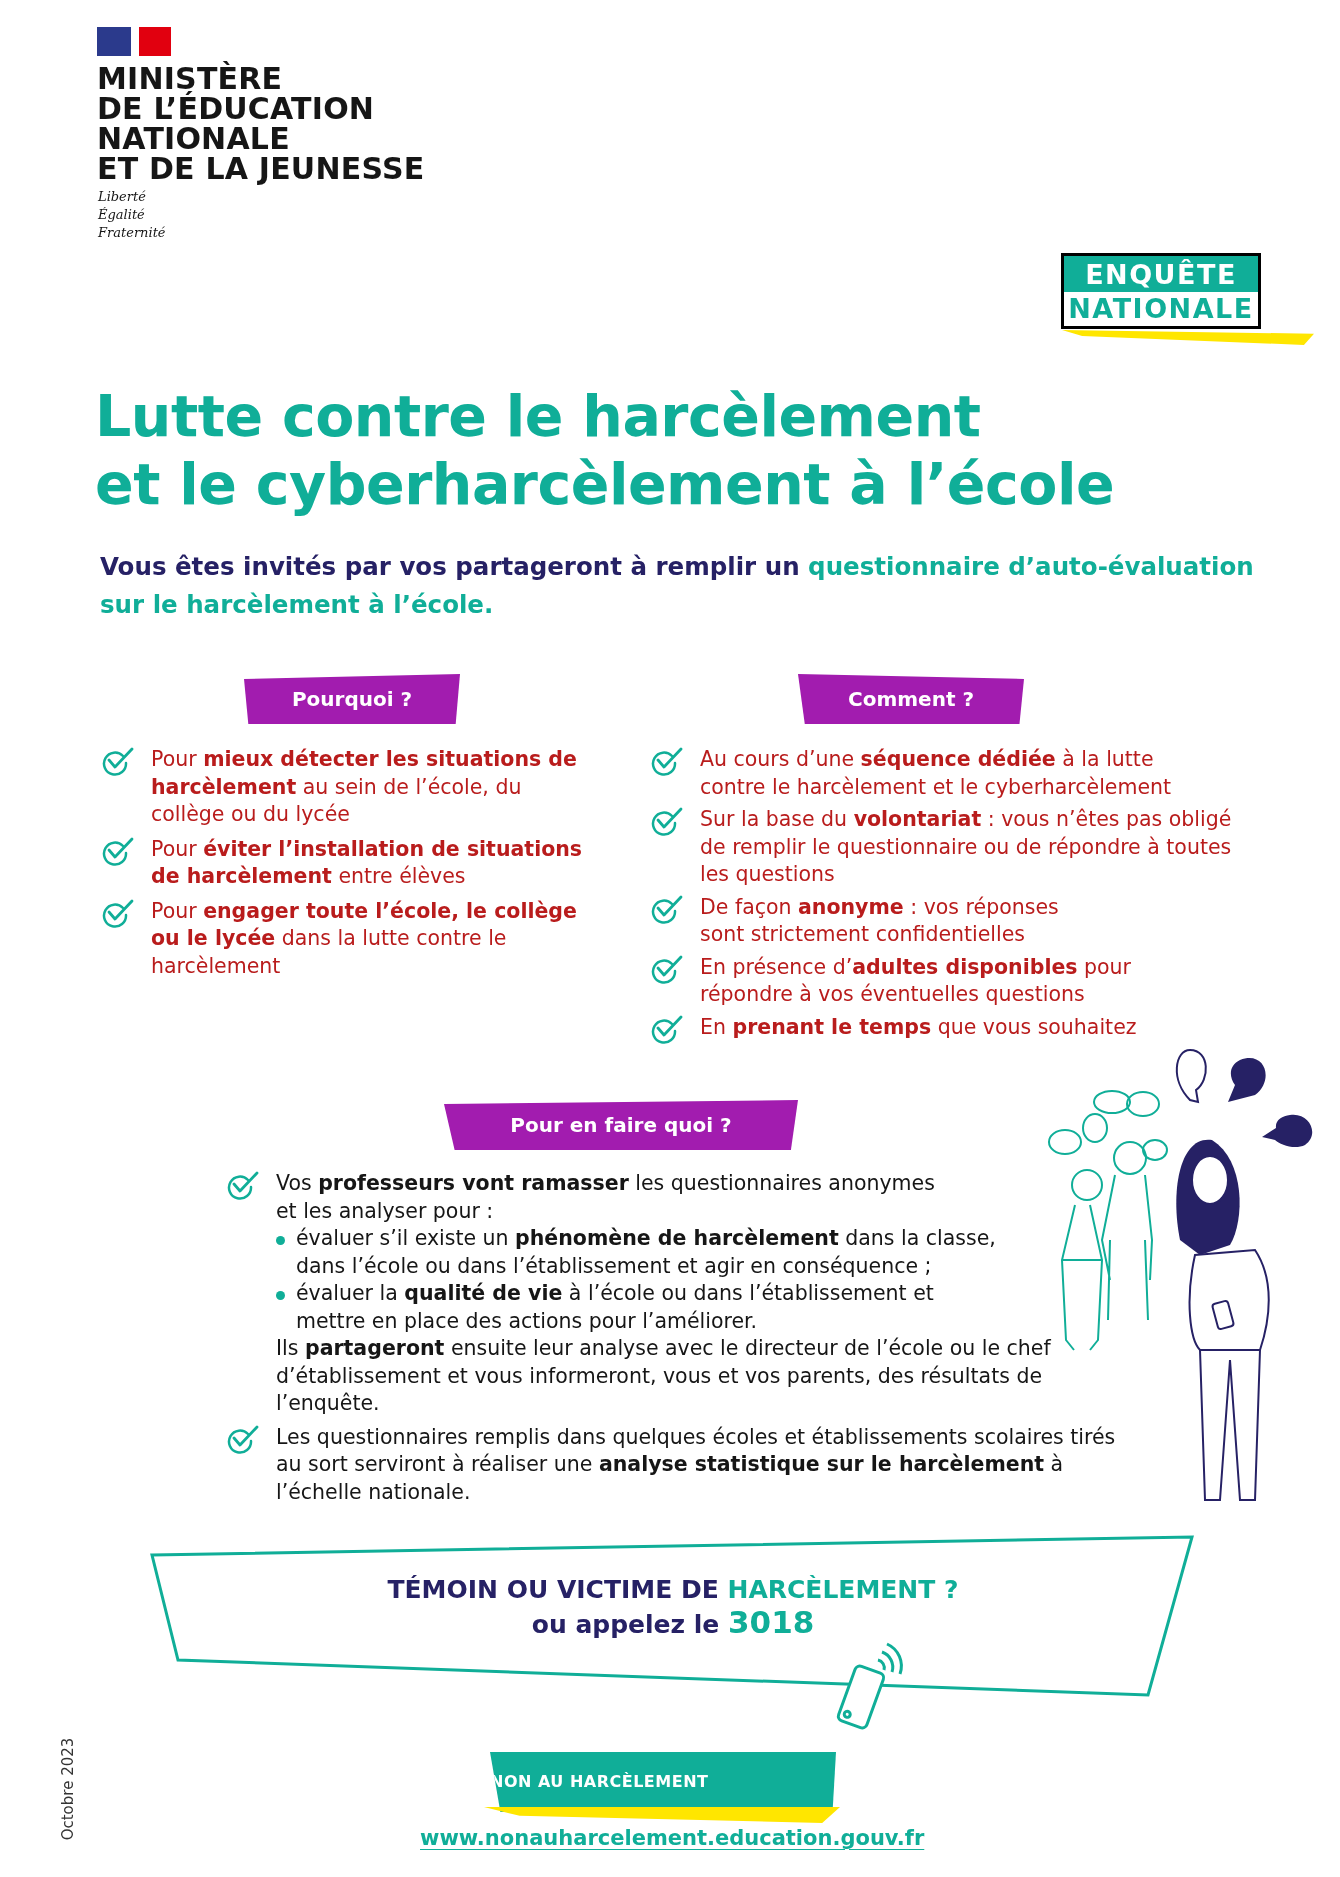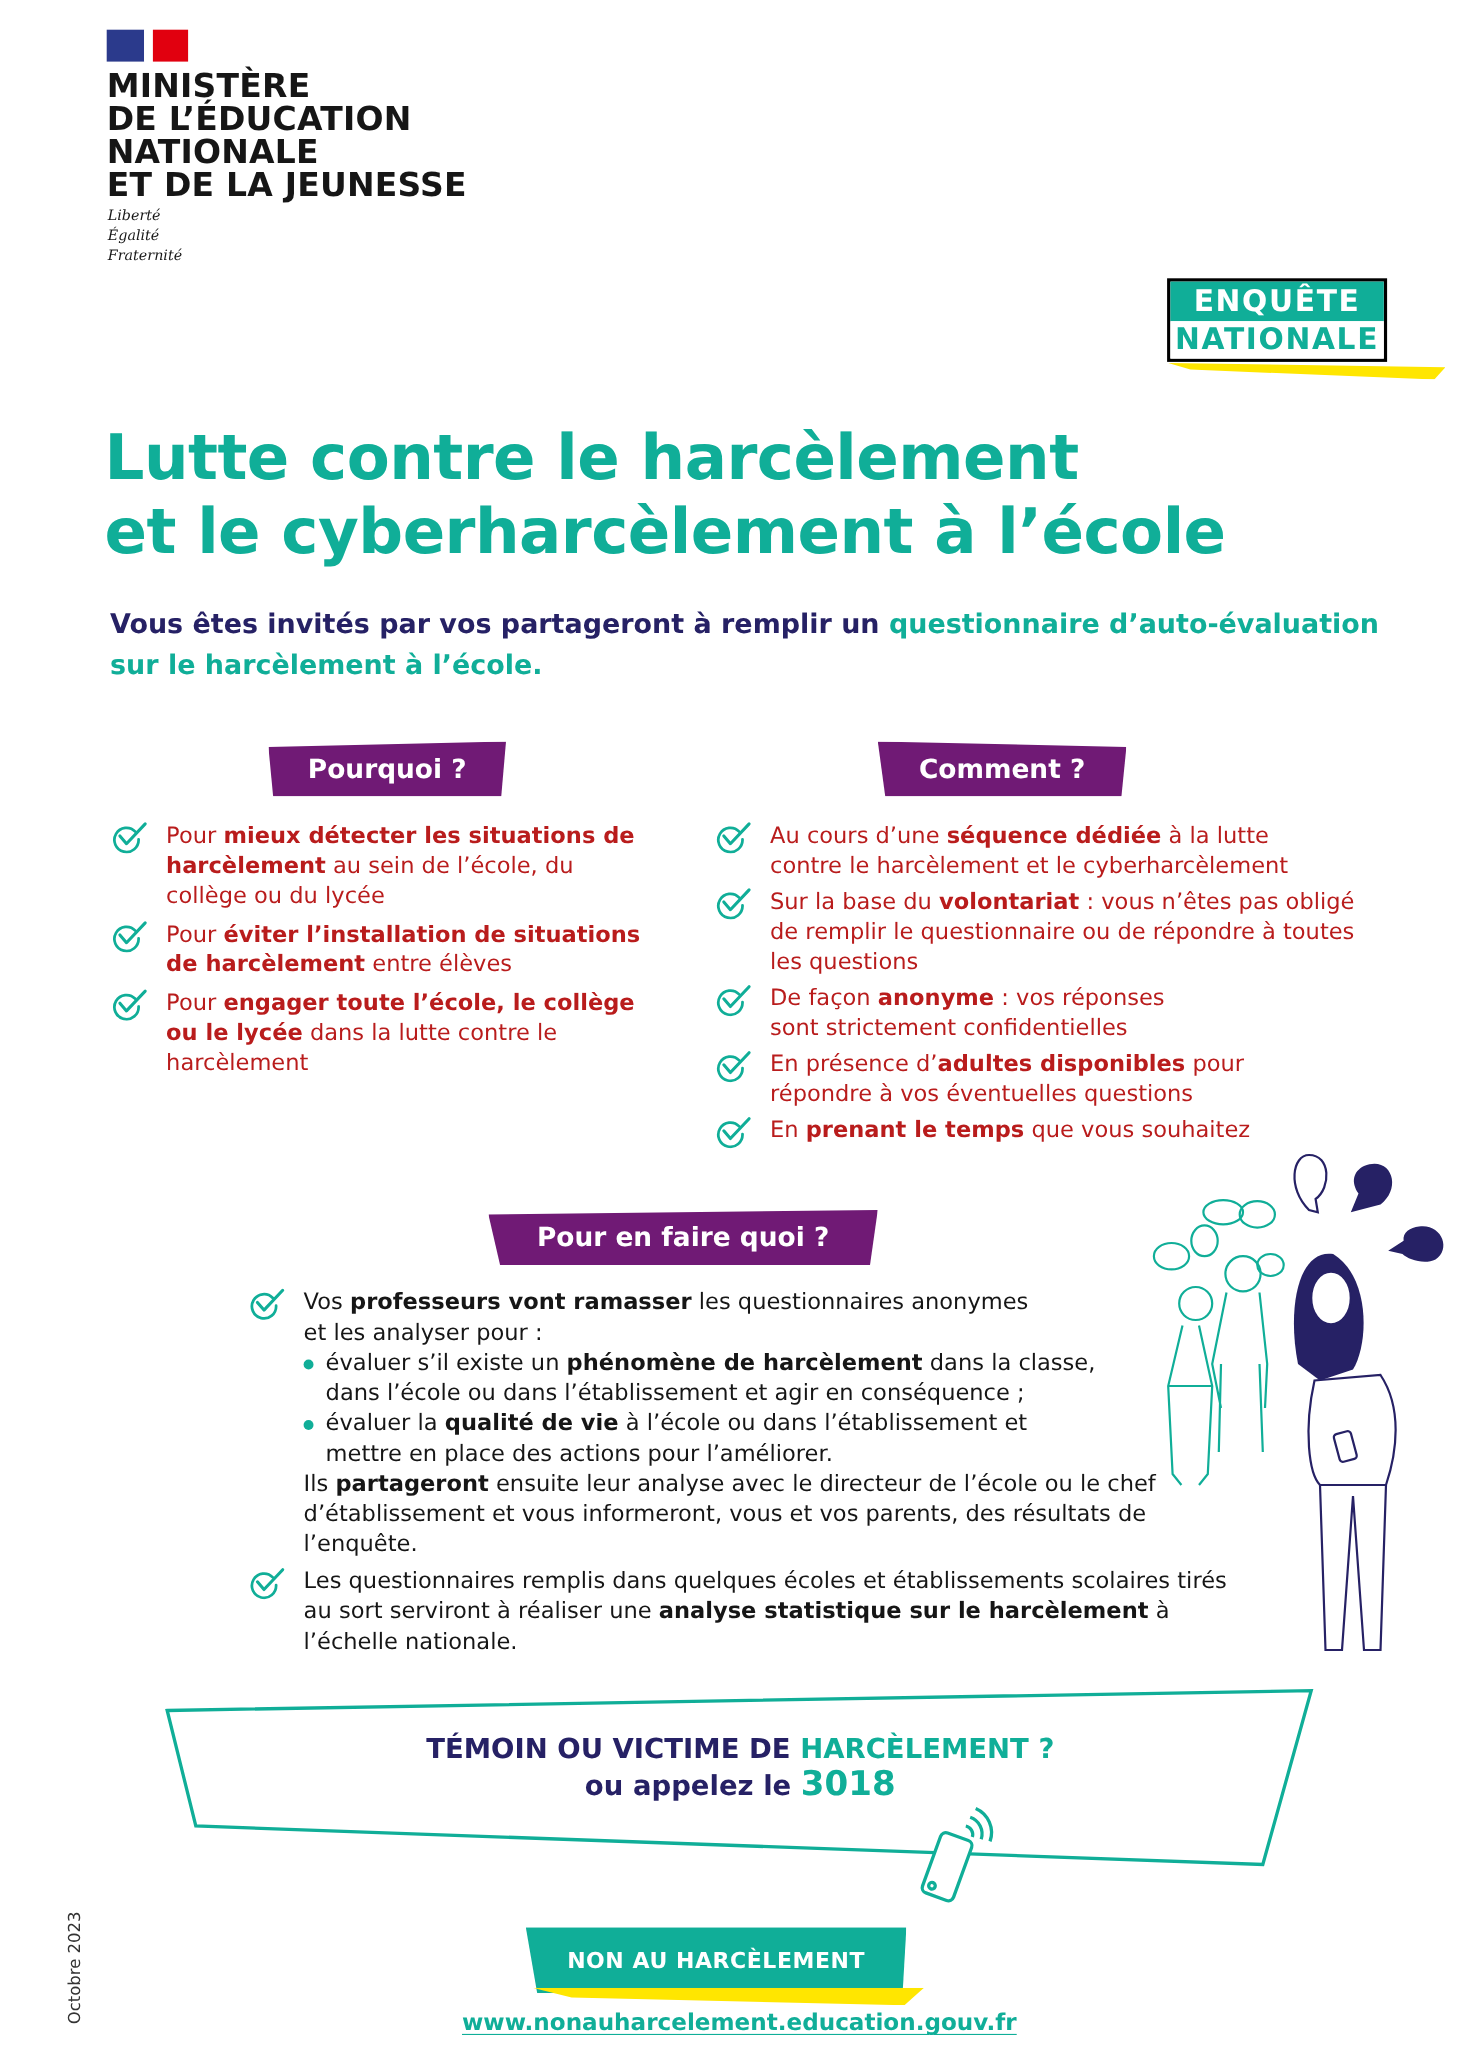--- a/index.html
+++ b/index.html
@@ -23,21 +23,21 @@
   .badge .bot { height: 34px; background: #ffffff; color: #10ae98; font-weight: bold; font-size: 27px; text-align: center; line-height: 34px; letter-spacing: 1.5px; }
   .badge-yellow { left: 1062px; top: 330px; width: 252px; height: 15px; background: #ffe600; clip-path: polygon(0 0, 100% 25%, 96% 100%, 8% 40%); }
 
   
   .title { left: 95px; top: 382px; font-weight: bold; font-size: 57px; line-height: 68px; color: #10ae98; letter-spacing: -0.5px; white-space: nowrap; }
 
   .intro { left: 100px; top: 548px; font-weight: bold; font-size: 24.5px; line-height: 38px; color: #262165; white-space: nowrap; }
   .intro .accent { color: #10ae98; }
 
   
-  .tab { background: #701a75; color: #ffffff; font-size: 24px; font-weight: bold; text-align: center; line-height: 50px; height: 50px; clip-path: polygon(0 10%, 100% 0, 98% 100%, 2% 100%); }
+  .tab { background: #a21caf; color: #ffffff; font-size: 20px; font-weight: bold; text-align: center; line-height: 50px; height: 50px; clip-path: polygon(0 10%, 100% 0, 98% 100%, 2% 100%); }
   .tab.pq { left: 244px; top: 674px; width: 216px; }
   .tab.cm { left: 798px; top: 674px; width: 226px; clip-path: polygon(0 0, 100% 10%, 98% 100%, 3% 100%); }
   .tab.pf { left: 444px; top: 1100px; width: 354px; clip-path: polygon(0 8%, 100% 0, 98% 100%, 3% 100%); }
 
   
   .list { font-size: 20.5px; line-height: 27.5px; color: #b91c1c; }
   .list .item { position: relative; padding-left: 50px; margin-bottom: 7px; }
   .list .item b { font-weight: bold; }
   .check { position: absolute; left: 0; top: 0; width: 34px; height: 30px; }
   .pq-list { left: 101px; top: 746px; width: 500px; }
@@ -53,21 +53,21 @@
   .illus { left: 1030px; top: 1040px; width: 290px; height: 480px; }
 
   
   .callout { left: 148px; top: 1535px; width: 1050px; height: 165px; }
   .callout-text { left: 148px; top: 1573px; width: 1050px; text-align: center; font-weight: bold; color: #262165; font-size: 25px; line-height: 33px; }
   .callout-text .accent { color: #10ae98; }
   .callout-text .num { color: #10ae98; font-size: 31px; }
   .phone { left: 832px; top: 1640px; width: 80px; height: 110px; }
 
   
-  .nah { left: 478px; top: 1752px; width: 346px; height: 60px; background: #10ae98; color: #ffffff; font-weight: bold; font-size: 20px; text-align: center; line-height: 60px; letter-spacing: 0.5px; clip-path: polygon(0 0, 100% 0, 99% 100%, 3% 100%); }
+  .nah { left: 490px; top: 1752px; width: 346px; height: 60px; background: #10ae98; color: #ffffff; font-weight: bold; font-size: 16px; text-align: left; line-height: 60px; letter-spacing: 0.5px; clip-path: polygon(0 0, 100% 0, 99% 100%, 3% 100%); }
   .nah-yellow { left: 484px; top: 1807px; width: 356px; height: 16px; background: #ffe600; clip-path: polygon(0 0, 100% 0, 95% 100%, 10% 55%); }
   .url { left: 420px; top: 1826px; width: 500px; text-align: center; font-weight: bold; font-size: 21px; color: #10ae98; text-decoration: underline; text-underline-offset: 4px; text-decoration-thickness: 1px; }
 
   .date { left: 8px; top: 1780px; transform: rotate(-90deg); transform-origin: center; width: 120px; font-size: 15px; color: #333; text-align: center; }
 </style>
 </head>
 <body>
 
 <div class="abs flag">
   <div class="blue"></div>

